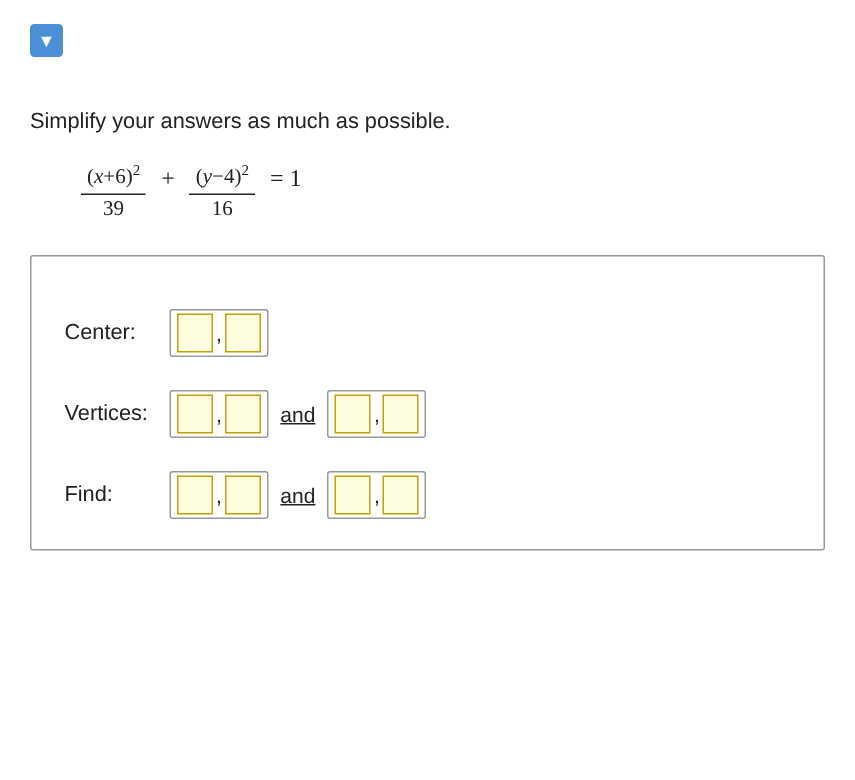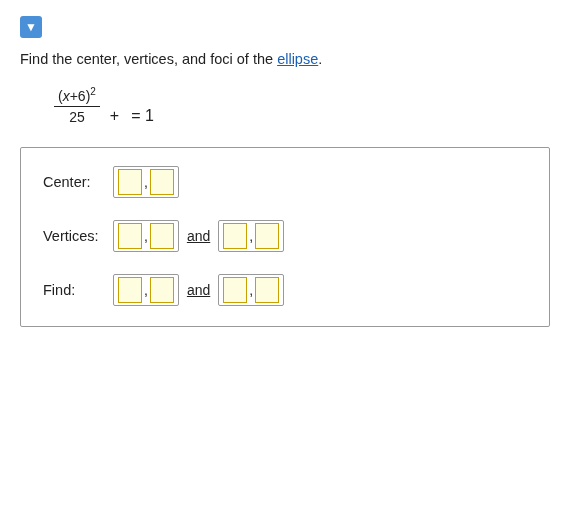--- a/index.html
+++ b/index.html
@@ -44,23 +44,24 @@
       margin-bottom: 18px;
     }
 
     .problem-text a {
       color: #1a5fb4;
       text-decoration: underline;
     }
 
     .equation-container {
       display: flex;
-      align-items: flex-end;
+      align-items: flex-start;
       margin: 18px 0 22px 30px;
       font-size: 15px;
+      font-family: Liberation Serif, serif;
     }
 
     .fraction {
       display: inline-flex;
       flex-direction: column;
       align-items: center;
       margin: 0 4px;
     }
 
     .fraction .numerator {
@@ -86,21 +87,21 @@
 
     sup {
       font-size: 10px;
       vertical-align: super;
       line-height: 0;
     }
 
     .answer-box {
       border: 1.5px solid #999;
       border-radius: 2px;
-      padding: 18px 22px 20px 22px;
+      padding: 35px 22px 20px 22px;
       margin-top: 0;
     }
 
     .answer-row {
       display: flex;
       align-items: center;
       margin-bottom: 22px;
       font-size: 14.5px;
     }
 
@@ -152,34 +153,38 @@
 </head>
 <body>
 
 <div class="top-bar">
   <button class="dropdown-btn">
     <span>▼</span>
   </button>
 </div>
 
 <div class="problem-text">
-  <span>
-    <span>Find the center, vertices, and foci of the </span><a href="#">ellipse</a><span>.</span>
-  </span>
   <br>
+  <span>Simplify your answers as much as possible.</span>
 </div>
 
 <div class="equation-container">
   <div class="fraction">
     <div class="numerator">
       (<em>x</em>+6)<sup>2</sup>
     </div>
-    <div class="denominator">25</div>
+    <div class="denominator">39</div>
   </div>
   <span class="eq-plus">+</span>
+  <div class="fraction">
+    <div class="numerator">
+      (<em>y</em>−4)<sup>2</sup>
+    </div>
+    <div class="denominator">16</div>
+  </div>
   <span class="eq-equals">= 1</span>
 </div>
 
 <div class="answer-box">
 
   <div class="answer-row">
     <span class="answer-label">Center:</span>
     <div class="paren-group">
       <div class="input-pair">
         <input class="input-box" type="text" style="">

